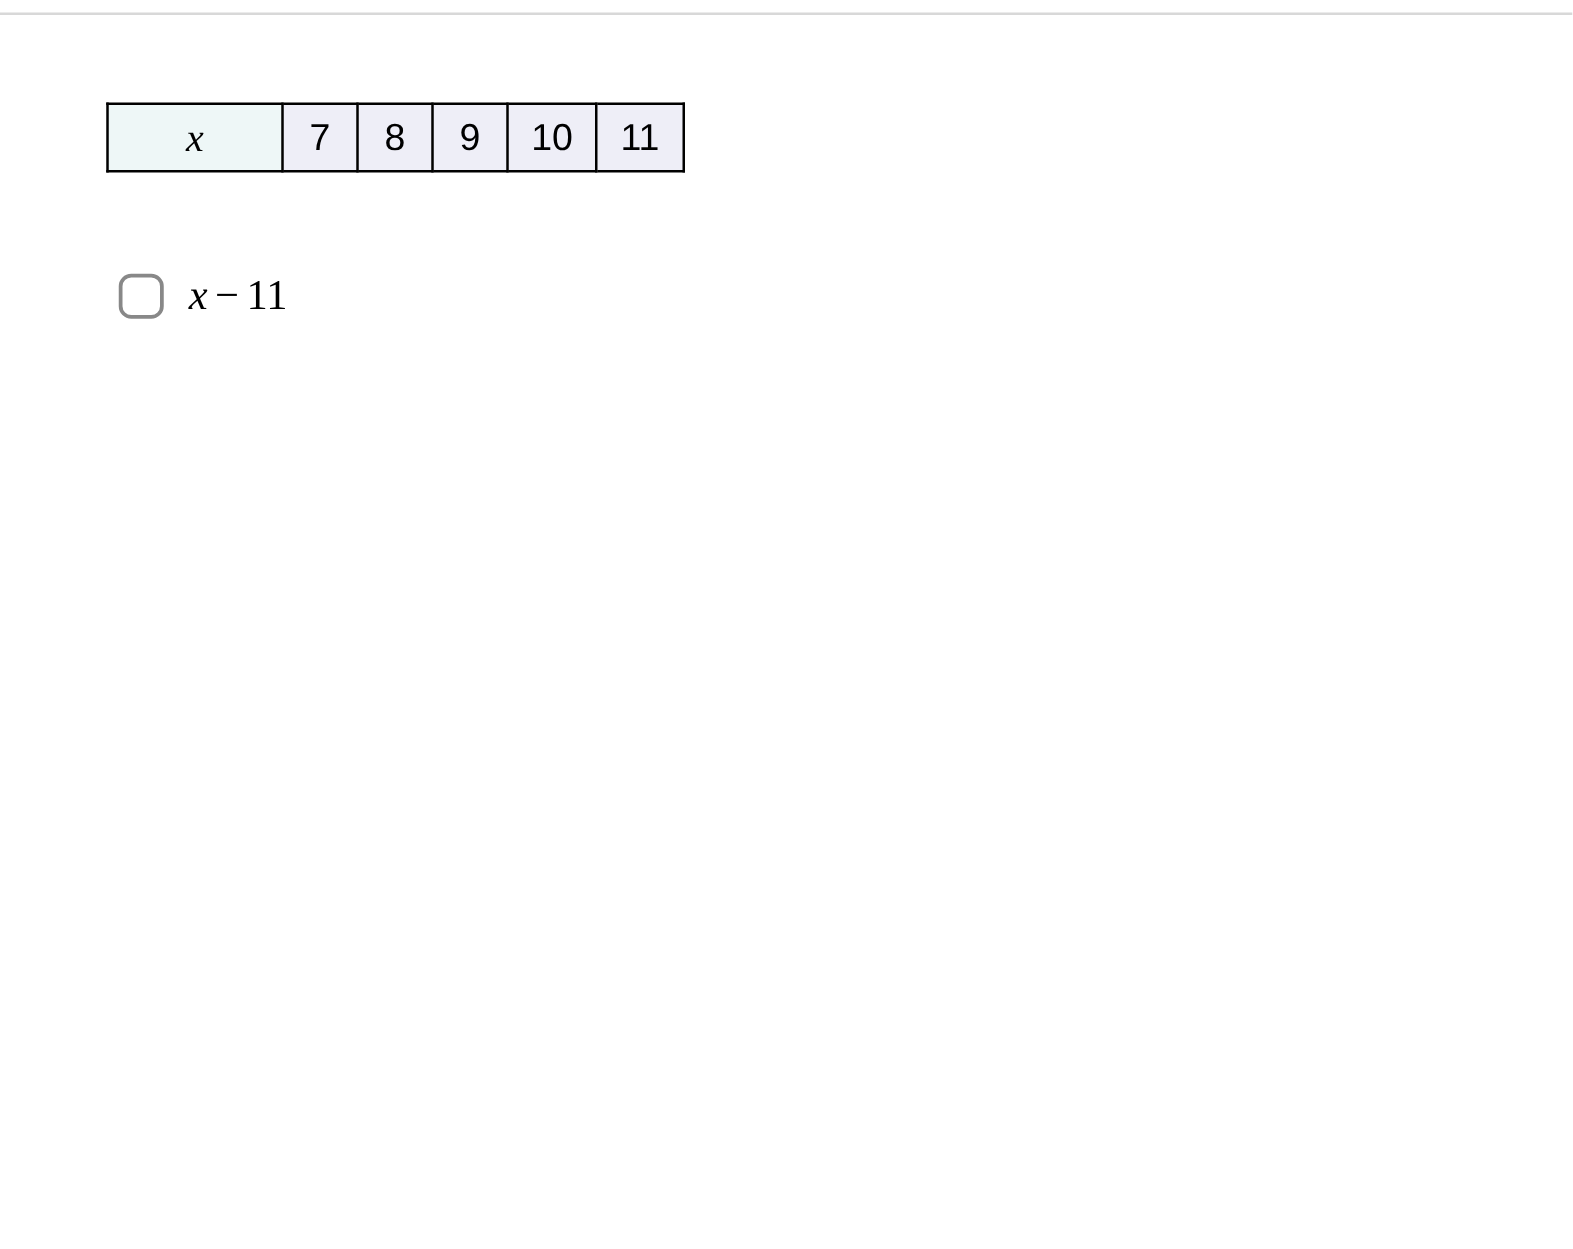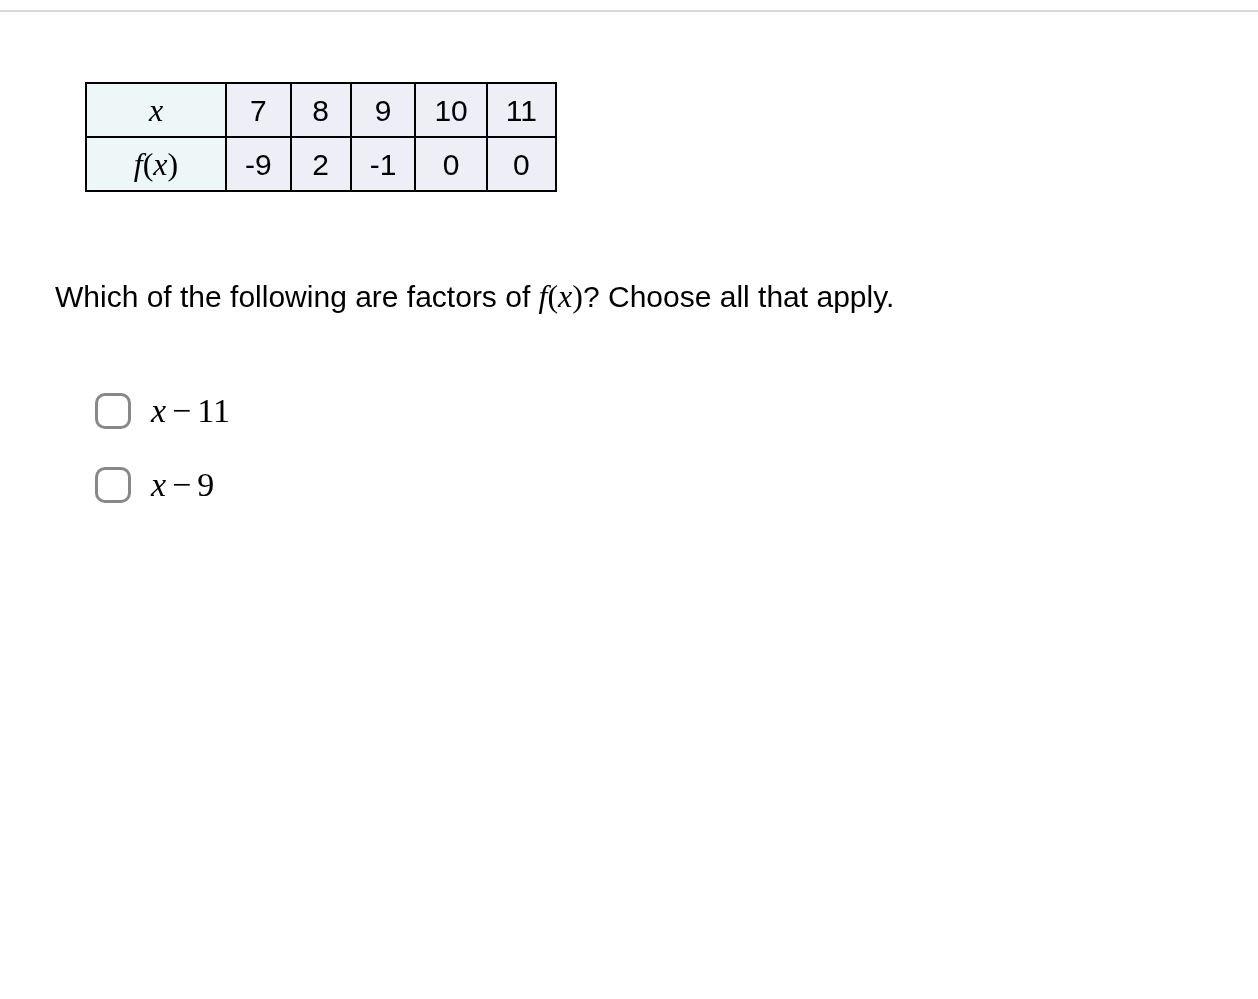--- a/index.html
+++ b/index.html
@@ -93,40 +93,25 @@
     <table>
       <tbody>
           <tr>
         <td class="hdr"><span class="math-i">x</span></td>
         <td class="val">7</td>
         <td class="val">8</td>
         <td class="val">9</td>
         <td class="val">10</td>
         <td class="val">11</td>
       </tr>
-      <tr>
-        <td class="hdr"><span class="math-i">f</span><span class="math-r">(</span><span class="math-i">x</span><span class="math-r">)</span></td>
-        <td class="val">-9</td>
-        <td class="val">2</td>
-        <td class="val">-1</td>
-        <td class="val">0</td>
-        <td class="val">0</td>
-      </tr>
     </tbody>
       </table>
   </div>
 
-  <div class="question">
-    <span>Which of the following are factors of </span><span><span class="math-i">f</span><span class="math-r">(</span><span class="math-i">x</span><span class="math-r">)</span></span><span>? Choose all that apply.</span>
-  </div>
 
   <div class="options">
     <div class="option">
       <div class="checkbox"></div>
       <div class="option-label"><span class="mi">x</span><span class="mo">−</span><span class="mn">11</span></div>
     </div>
-    <div class="option">
-      <div class="checkbox"></div>
-      <div class="option-label"><span class="mi">x</span><span class="mo">−</span><span class="mn">9</span></div>
-    </div>
   </div>
 
 </div>
 
 </body></html>

